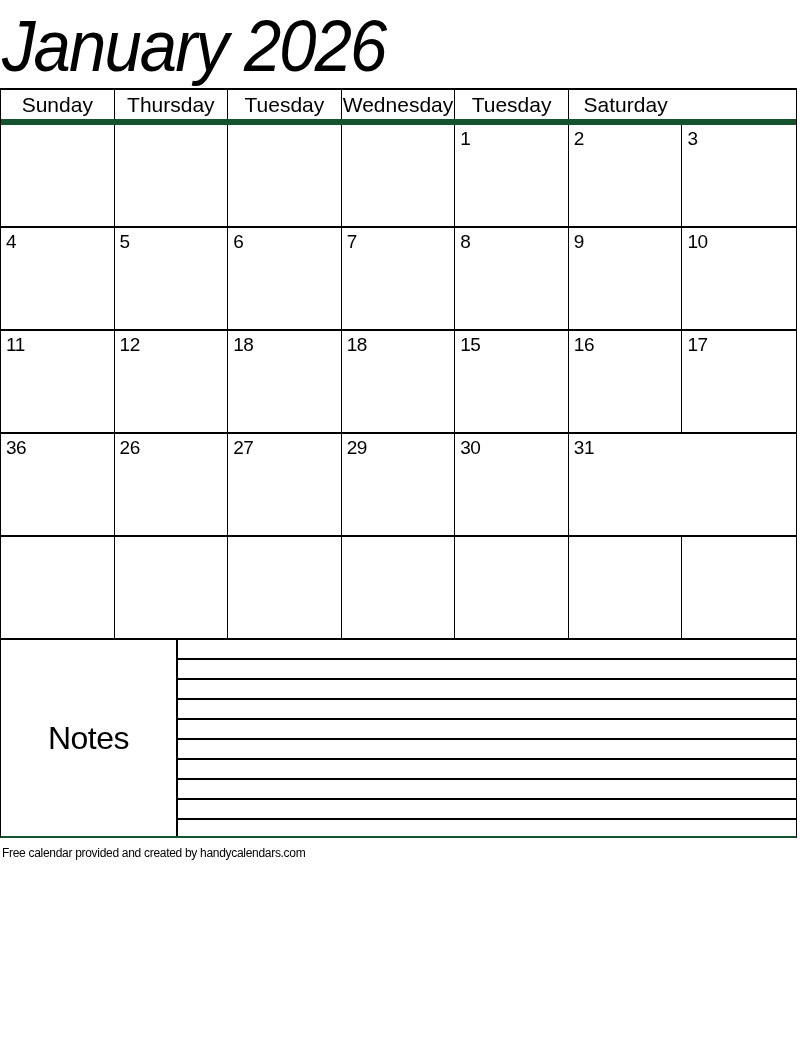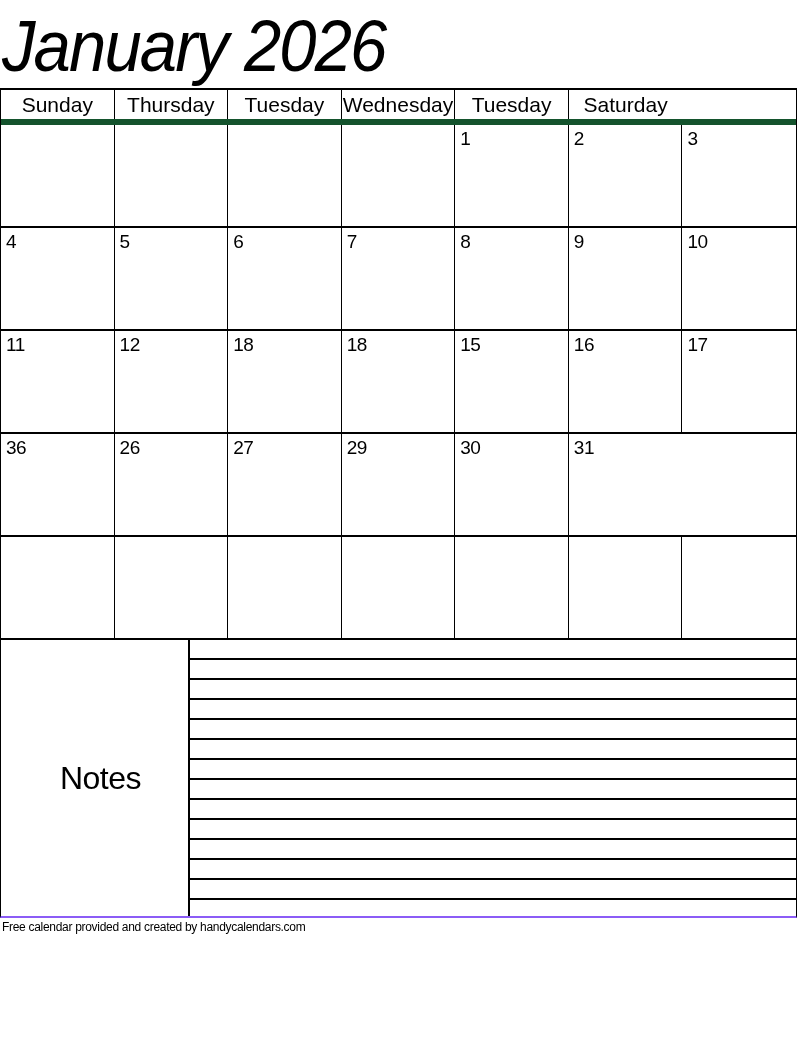--- a/index.html
+++ b/index.html
@@ -45,38 +45,37 @@
   .dcell {
     border-right: 1px solid #000;
     padding: 4px 0 0 5px;
   }
   .dcell:last-child { border-right: none; }
   .dnum { font-size: 19px; line-height: 1; letter-spacing: -0.5px; }
 
   
   .notes {
     display: flex;
-    height: 278px;
+    height: 198px;
     border-left: 1px solid #000;
     border-right: 1px solid #000;
-    border-bottom: 2px solid #8b5cf6;
-    padding-left: 12px;
+    border-bottom: 2px solid #14532d;
   }
   .notes-label-box {
     width: 177px; flex: 0 0 177px;
     border-right: 2px solid #000;
     display: flex; align-items: center; justify-content: center;
   }
   .notes-label { font-size: 32px; letter-spacing: -0.5px; }
   .notes-lines { flex: 1 1 auto; overflow: hidden; }
   .rule { height: 20px; border-bottom: 2px solid #000; }
 
   
   .footer {
-    padding: 2px 0 0 2px;
+    padding: 8px 0 0 2px;
     font-size: 12px; line-height: 14px;
     letter-spacing: -0.3px;
   }
 </style>
 </head>
 <body>
 
 <div class="page">
 
   <div class="title-area">

